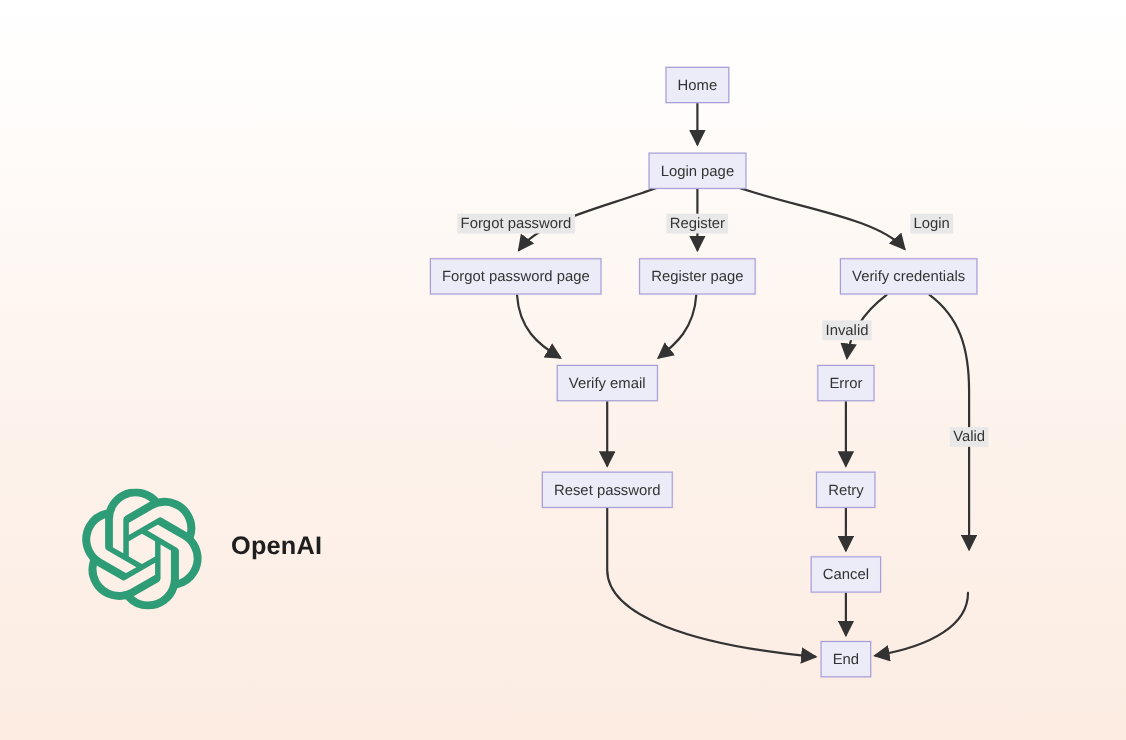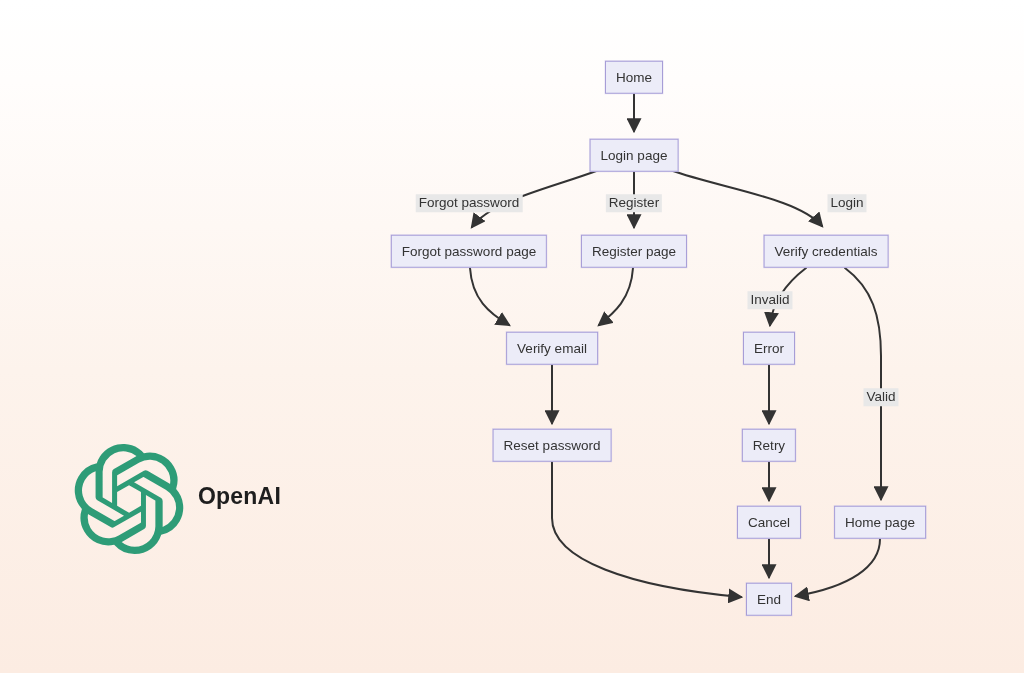--- a/index.html
+++ b/index.html
@@ -24,21 +24,21 @@
     position:absolute;transform:translate(-50%,-50%);
     background:var(--edge-label-bg);
     color:var(--node-text);
     font-size:13.5px;line-height:1;padding:2px 3px;white-space:nowrap;
   }
   .brand{
     position:absolute;left:74px;top:444px;display:flex;align-items:center;
   }
   .brand .mark{width:110px;height:110px;flex:0 0 auto;}
   .brand .mark svg{width:110px;height:110px;display:block;}
-  .brand .words{margin-left:14px;margin-top:-6px;color:var(--brand-text);}
+  .brand .words{margin-left:26px;margin-top:-6px;color:var(--brand-text);}
   .brand .org{font-weight:700;font-size:23px;letter-spacing:.2px;}
   .brand .product-line{display:flex;align-items:baseline;margin-top:2px;}
   .brand .product{font-size:40px;font-weight:400;letter-spacing:-1.5px;color:#232323;}
   .brand .version{font-size:40px;font-weight:800;margin-left:9px;letter-spacing:-1px;}
 </style>
 </head>
 <body>
 
 <div class="stage">
 
@@ -69,21 +69,20 @@
   <div class="node" style="left:634px;top:77px">Home</div>
   <div class="node" style="left:634px;top:155px">Login page</div>
   <div class="node" style="left:469px;top:251px">Forgot password page</div>
   <div class="node" style="left:634px;top:251px">Register page</div>
   <div class="node" style="left:826px;top:251px">Verify credentials</div>
   <div class="node" style="left:552px;top:348px">Verify email</div>
   <div class="node" style="left:769px;top:348px">Error</div>
   <div class="node" style="left:552px;top:445px">Reset password</div>
   <div class="node" style="left:769px;top:445px">Retry</div>
   <div class="node" style="left:769px;top:522px">Cancel</div>
-  <div class="node" style="left:880px;top:522px">Home page</div>
   <div class="node" style="left:769px;top:599px">End</div>
 
   <div class="edge-label" style="left:469px;top:203px">Forgot password</div>
   <div class="edge-label" style="left:634px;top:203px">Register</div>
   <div class="edge-label" style="left:847px;top:203px">Login</div>
   <div class="edge-label" style="left:770px;top:300px">Invalid</div>
   <div class="edge-label" style="left:881px;top:397px">Valid</div>
 
   <div class="brand">
     <div class="mark">

